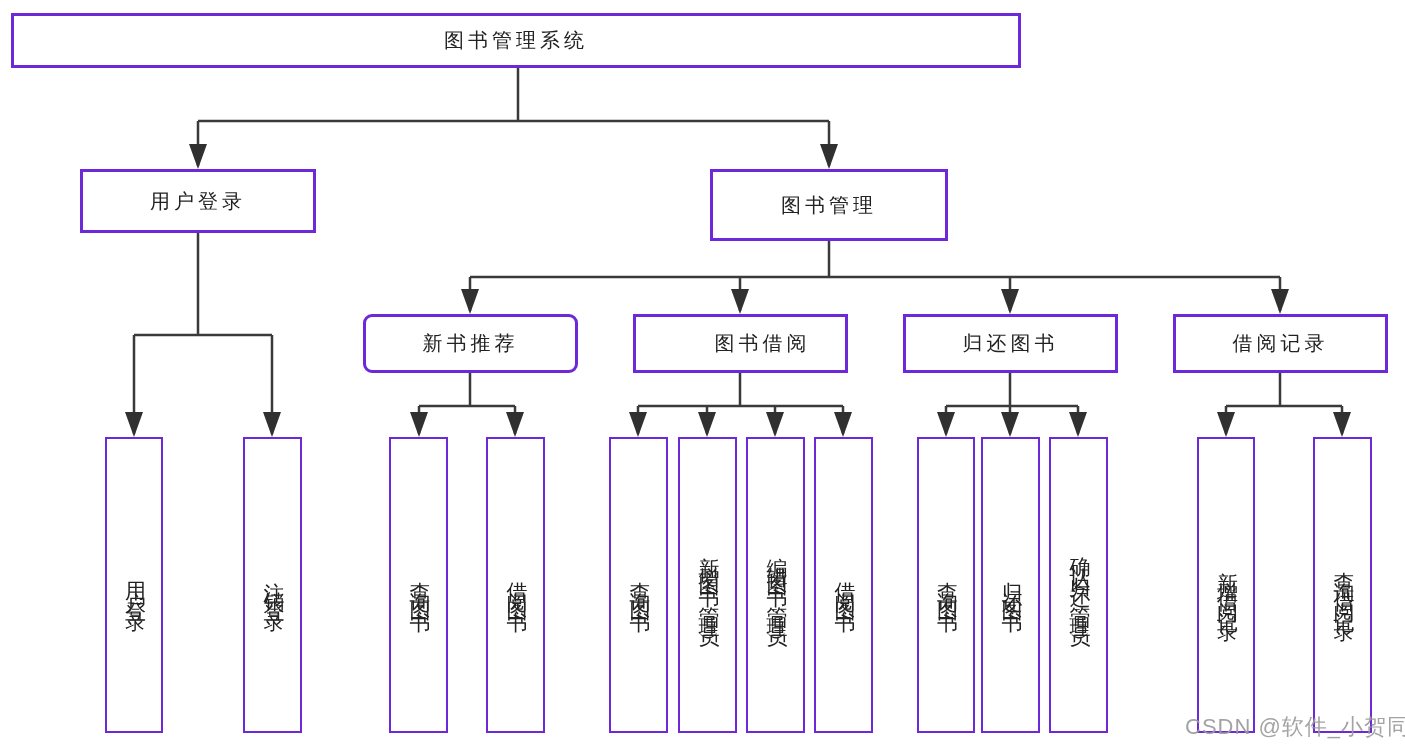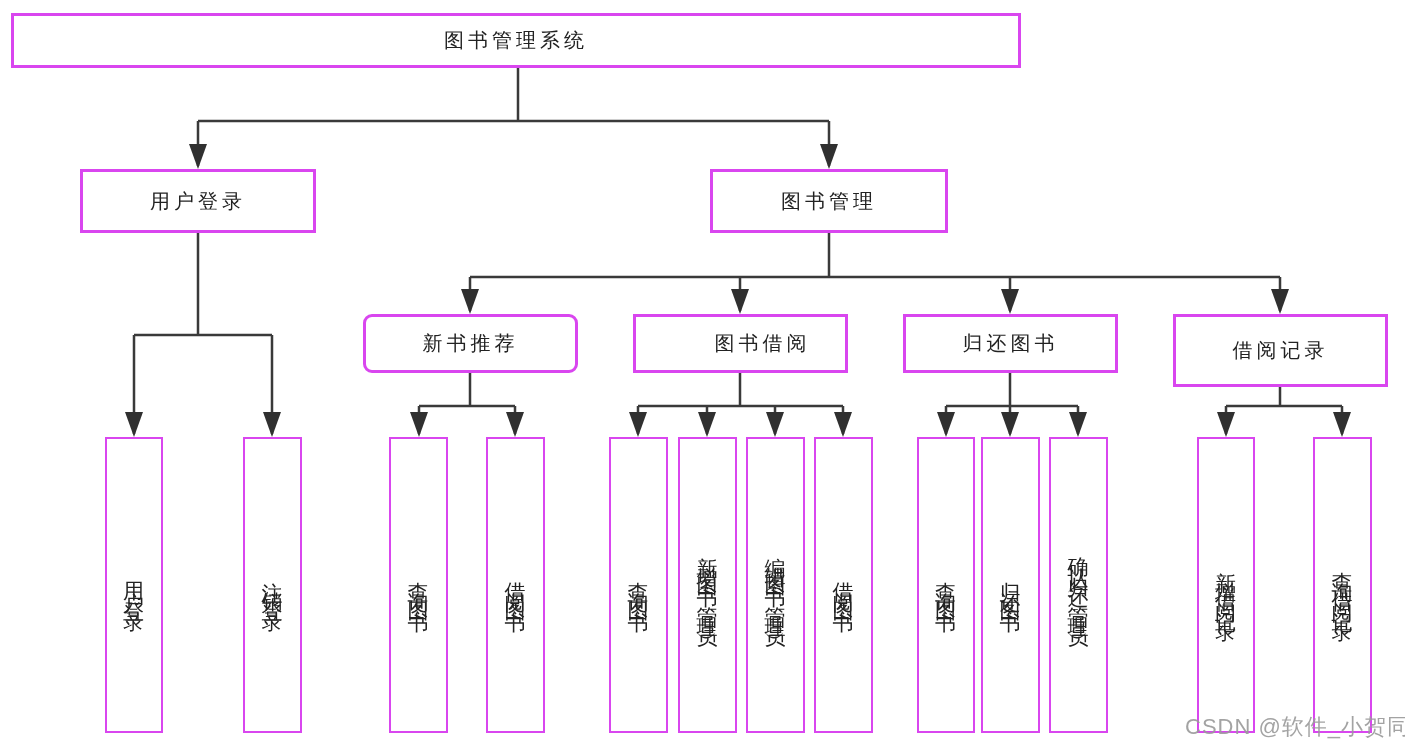--- a/index.html
+++ b/index.html
@@ -18,29 +18,30 @@
   #wires {
     position: absolute;
     left: 0; top: 0;
     width: 1405px; height: 747px;
     z-index: 1;
   }
   .box {
     position: absolute;
     box-sizing: border-box;
     background: #ffffff;
-    border: 3px solid #d946ef;
+    border: 3px solid #6d28d9;
     color: #222222;
     display: flex;
     align-items: center;
     justify-content: center;
     z-index: 2;
     font-size: 20px;
     letter-spacing: 4px;
     white-space: nowrap;
+    font-family: Liberation Mono, monospace;
   }
   .vbox {
     border-width: 2px;
     writing-mode: vertical-rl;
     text-orientation: mixed;
     font-size: 21px;
     letter-spacing: 10px;
     white-space: normal;
     line-height: 1;
   }
@@ -97,26 +98,26 @@
       <polygon points="1001,412 1019,412 1010,437"></polygon>
       <polygon points="1069,412 1087,412 1078,437"></polygon>
       <polygon points="1217,412 1235,412 1226,437"></polygon>
       <polygon points="1333,412 1351,412 1342,437"></polygon>
     </g>
   </svg>
 
   <div class="box" style="left:11px; top:13px; width:1010px; height:55px;">图书管理系统</div>
 
   <div class="box" style="left:80px; top:169px; width:236px; height:64px;">用户登录</div>
-  <div class="box" style="left:710px; top:169px; width:238px; height:64px;">图书管理</div>
+  <div class="box" style="left:710px; top:169px; width:238px; height:72px;">图书管理</div>
 
   <div class="box" style="left:363px; top:314px; width:215px; height:59px;border-radius:9px;">新书推荐</div>
   <div class="box" style="left:633px; top:314px; width:215px; height:59px;padding-left:44px;">图书借阅</div>
   <div class="box" style="left:903px; top:314px; width:215px; height:59px;">归还图书</div>
-  <div class="box" style="left:1173px; top:314px; width:215px; height:73px;">借阅记录</div>
+  <div class="box" style="left:1173px; top:314px; width:215px; height:59px;">借阅记录</div>
 
   <div class="box vbox" style="left:105px; top:437px; width:58px; height:296px;">用户登录</div>
   <div class="box vbox" style="left:243px; top:437px; width:59px; height:296px;">注销登录</div>
 
   <div class="box vbox" style="left:389px; top:437px; width:59px; height:296px;">查询图书</div>
   <div class="box vbox" style="left:486px; top:437px; width:59px; height:296px;">借阅图书</div>
 
   <div class="box vbox" style="left:609px; top:437px; width:59px; height:296px;">查询图书</div>
   <div class="box vbox" style="left:678px; top:437px; width:59px; height:296px;">新增图书（管理员）</div>
   <div class="box vbox" style="left:746px; top:437px; width:59px; height:296px;">编辑图书（管理员）</div>

